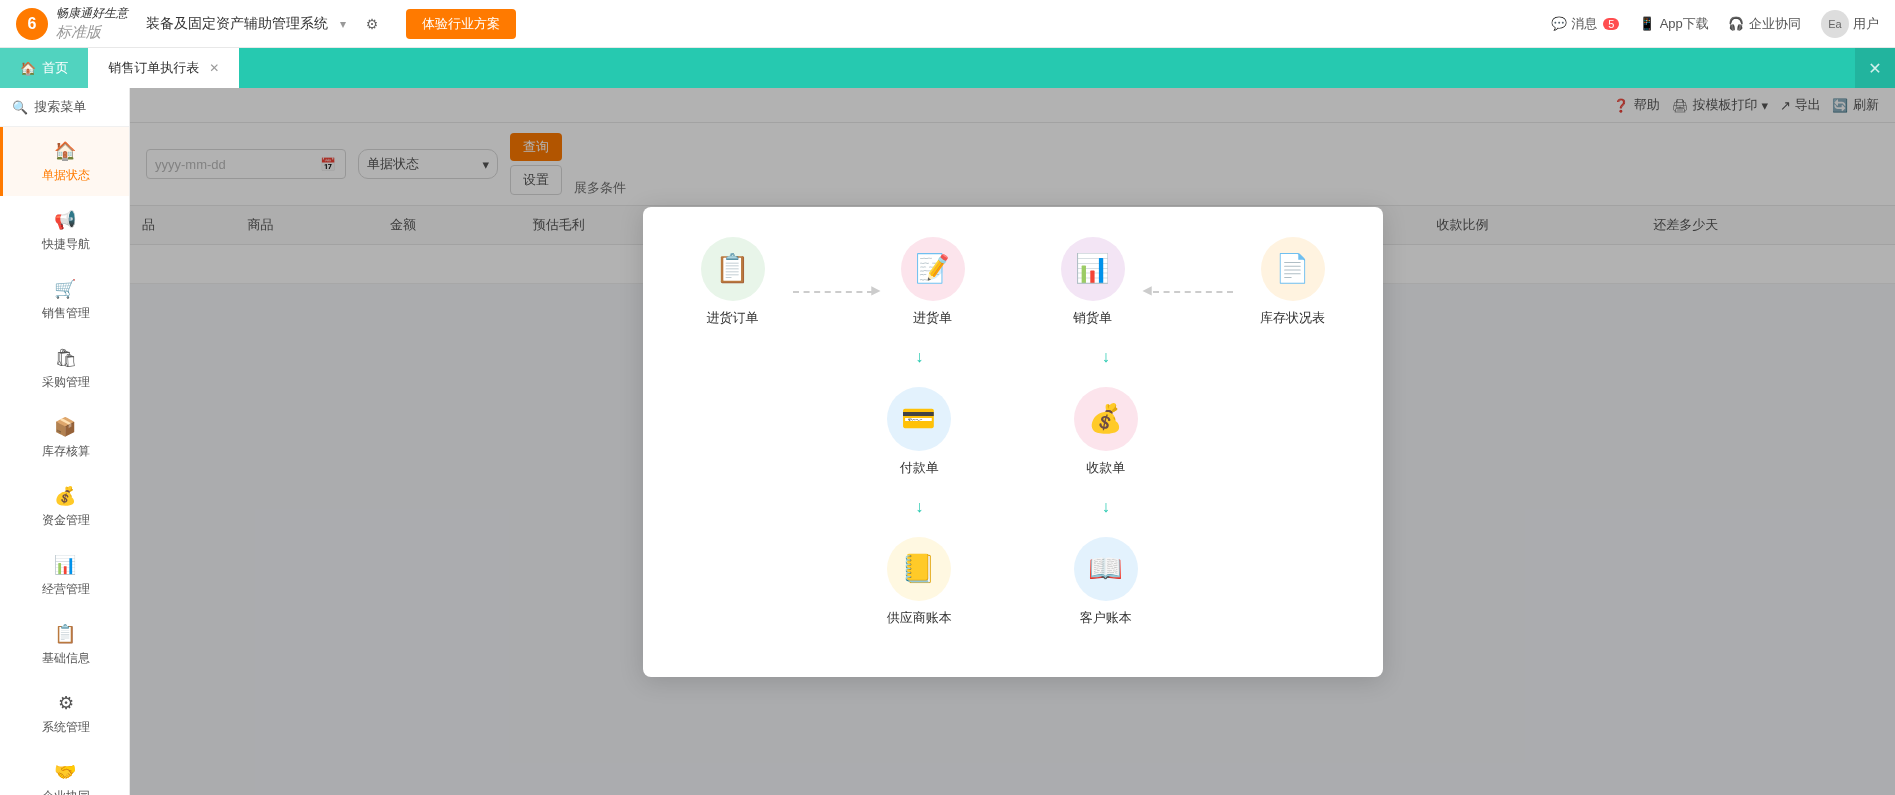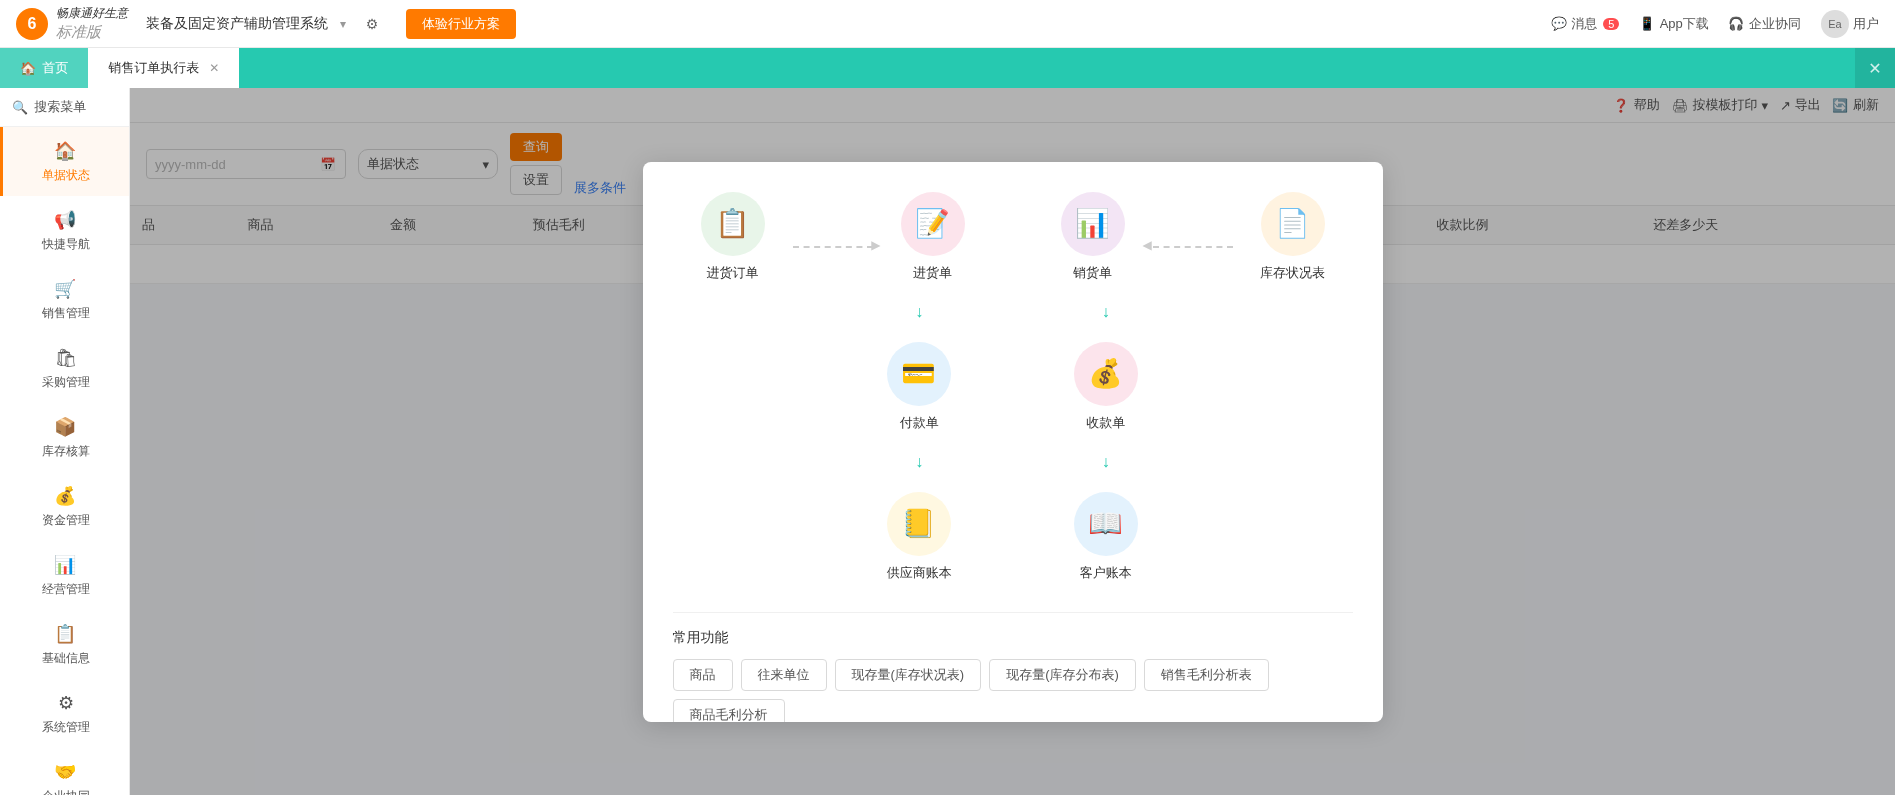--- a/index.html
+++ b/index.html
@@ -269,21 +269,21 @@
     .set-btn {
       background: #fff;
       color: #555;
       border: 1px solid #d9d9d9;
       padding: 5px 12px;
       border-radius: 4px;
       cursor: pointer;
       font-size: 13px;
     }
     .more-conditions {
-      color: #3b82f6;
+      color: #737373;
       font-size: 13px;
       cursor: pointer;
       margin-top: 48px;
     }
 
     
     .table-container {
       background: #fff;
       margin: 0;
       overflow-x: auto;
@@ -687,29 +687,17 @@
               <div class="flow-circle" style="background:#e3f2fd;">
                 <span style="font-size:28px; color:#2196f3;">📖</span>
               </div>
               <span class="flow-label">客户账本</span>
             </div>
             <div style="flex:1;"></div>
             <div style="width:120px;"></div>
           </div>
         </div>
 
-        <div class="common-functions">
-          <div class="common-title">常用功能</div>
-          <div class="func-buttons">
-            <button class="func-btn">商品</button>
-            <button class="func-btn">往来单位</button>
-            <button class="func-btn">现存量(库存状况表)</button>
-            <button class="func-btn">现存量(库存分布表)</button>
-            <button class="func-btn">销售毛利分析表</button>
-            <button class="func-btn">商品毛利分析</button>
-          </div>
-
-        </div>
 
       </div>
     </div>
   </div>
 </div>
 
 </body></html>

